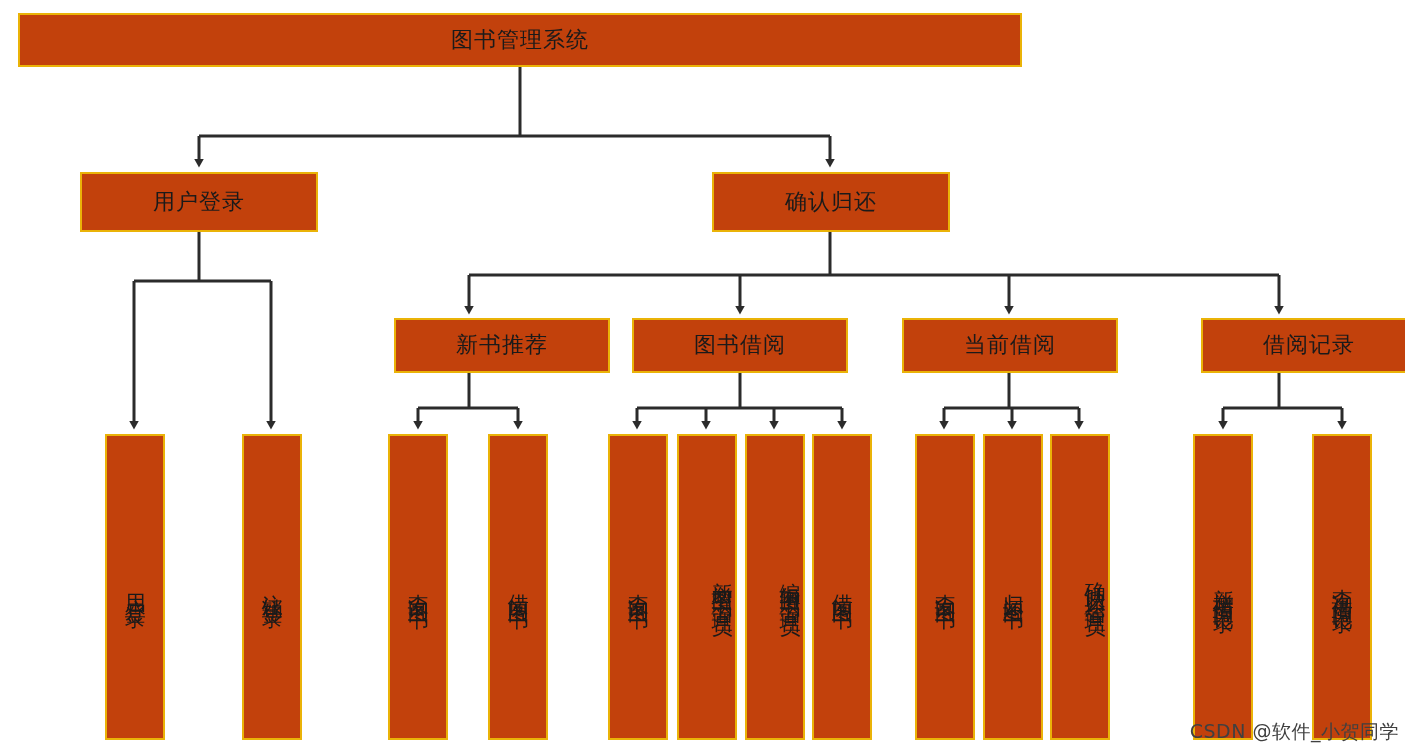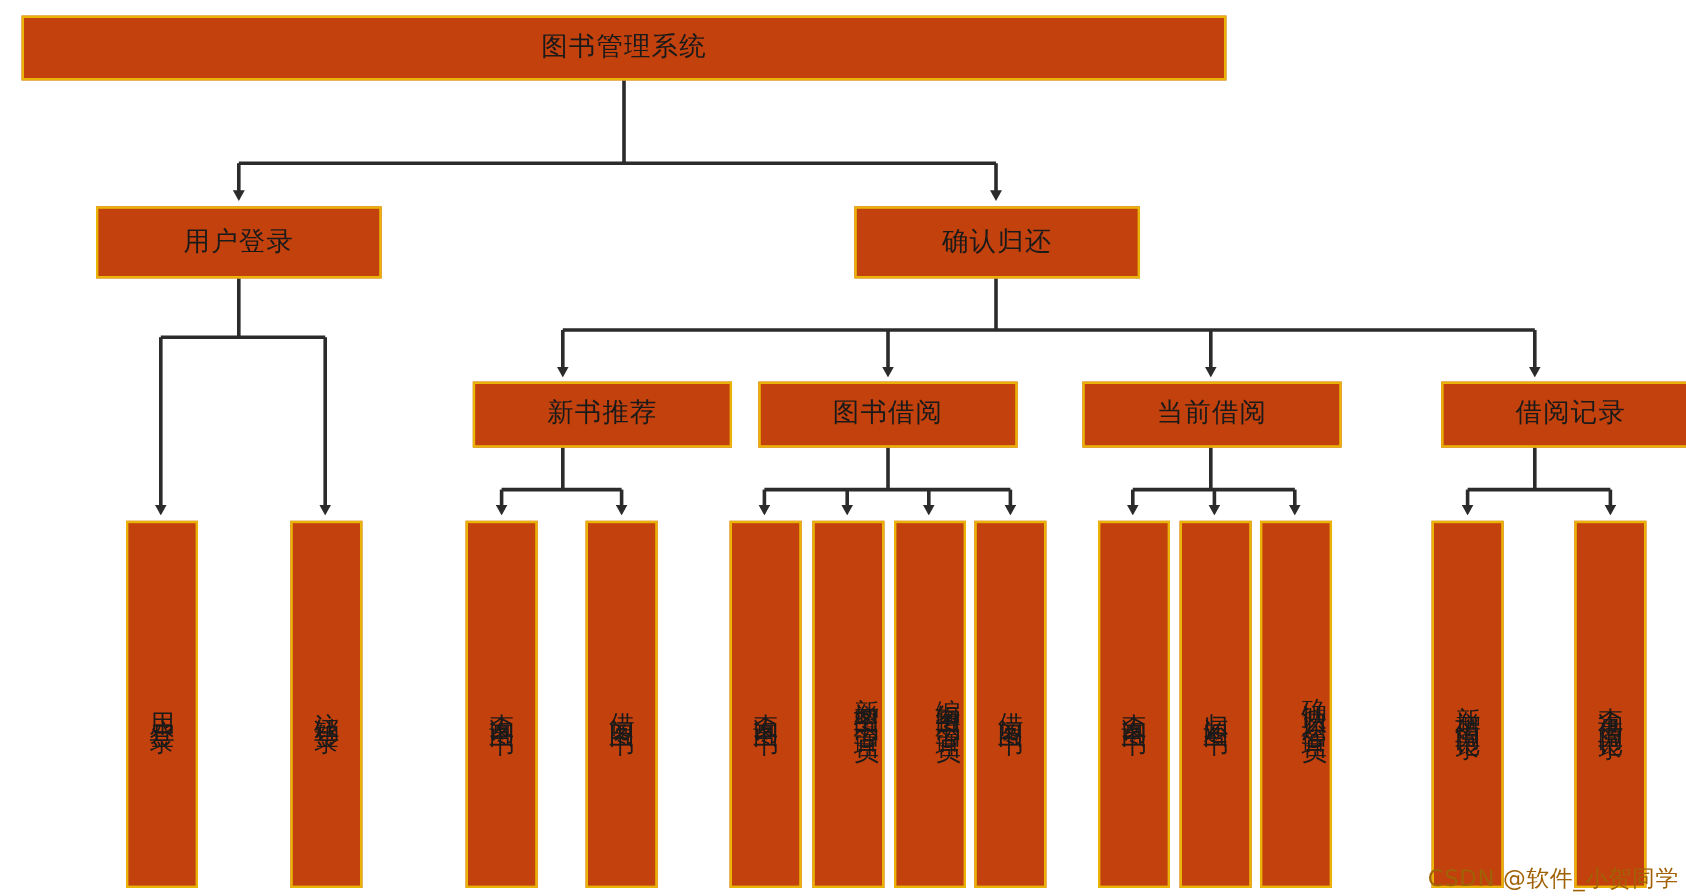--- a/index.html
+++ b/index.html
@@ -40,21 +40,21 @@
   }
   .node-label{
     display:block;
     white-space:nowrap;
   }
   #watermark{
     position:absolute;
     right:6px;
     bottom:2px;
     font-size:19px;
-    color:#a16207;
+    color:#404040;
     letter-spacing:0.5px;
     white-space:nowrap;
     pointer-events:none;
   }
 </style>
 </head>
 <body>
 
 <div id="diagram-root">
 

